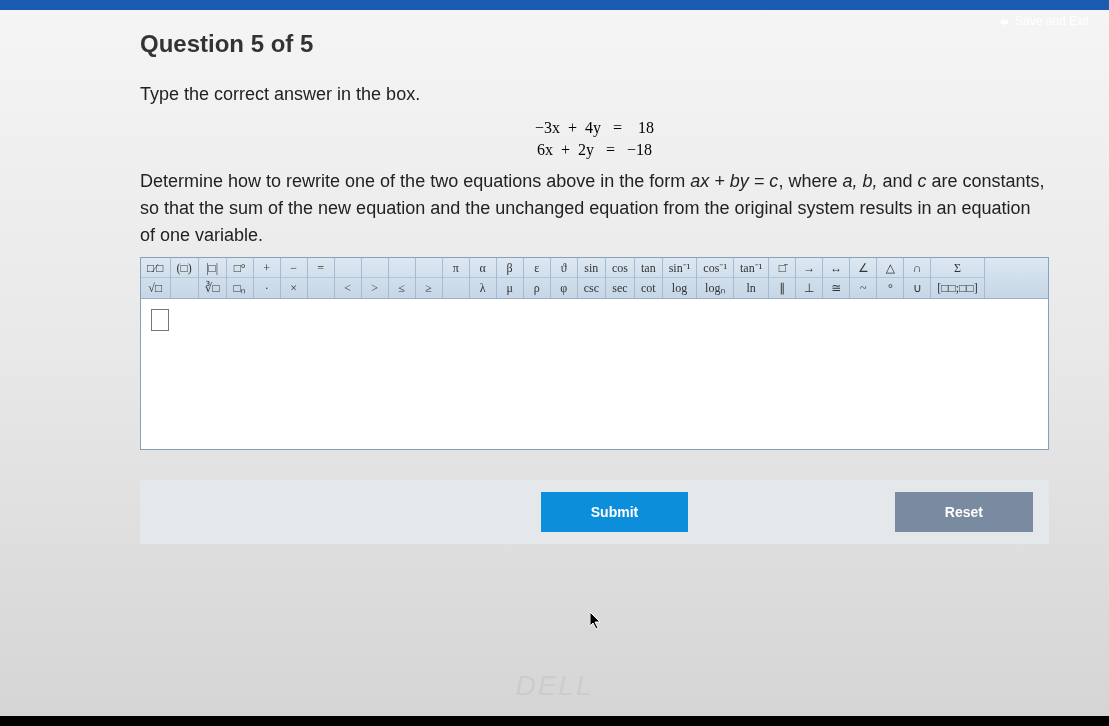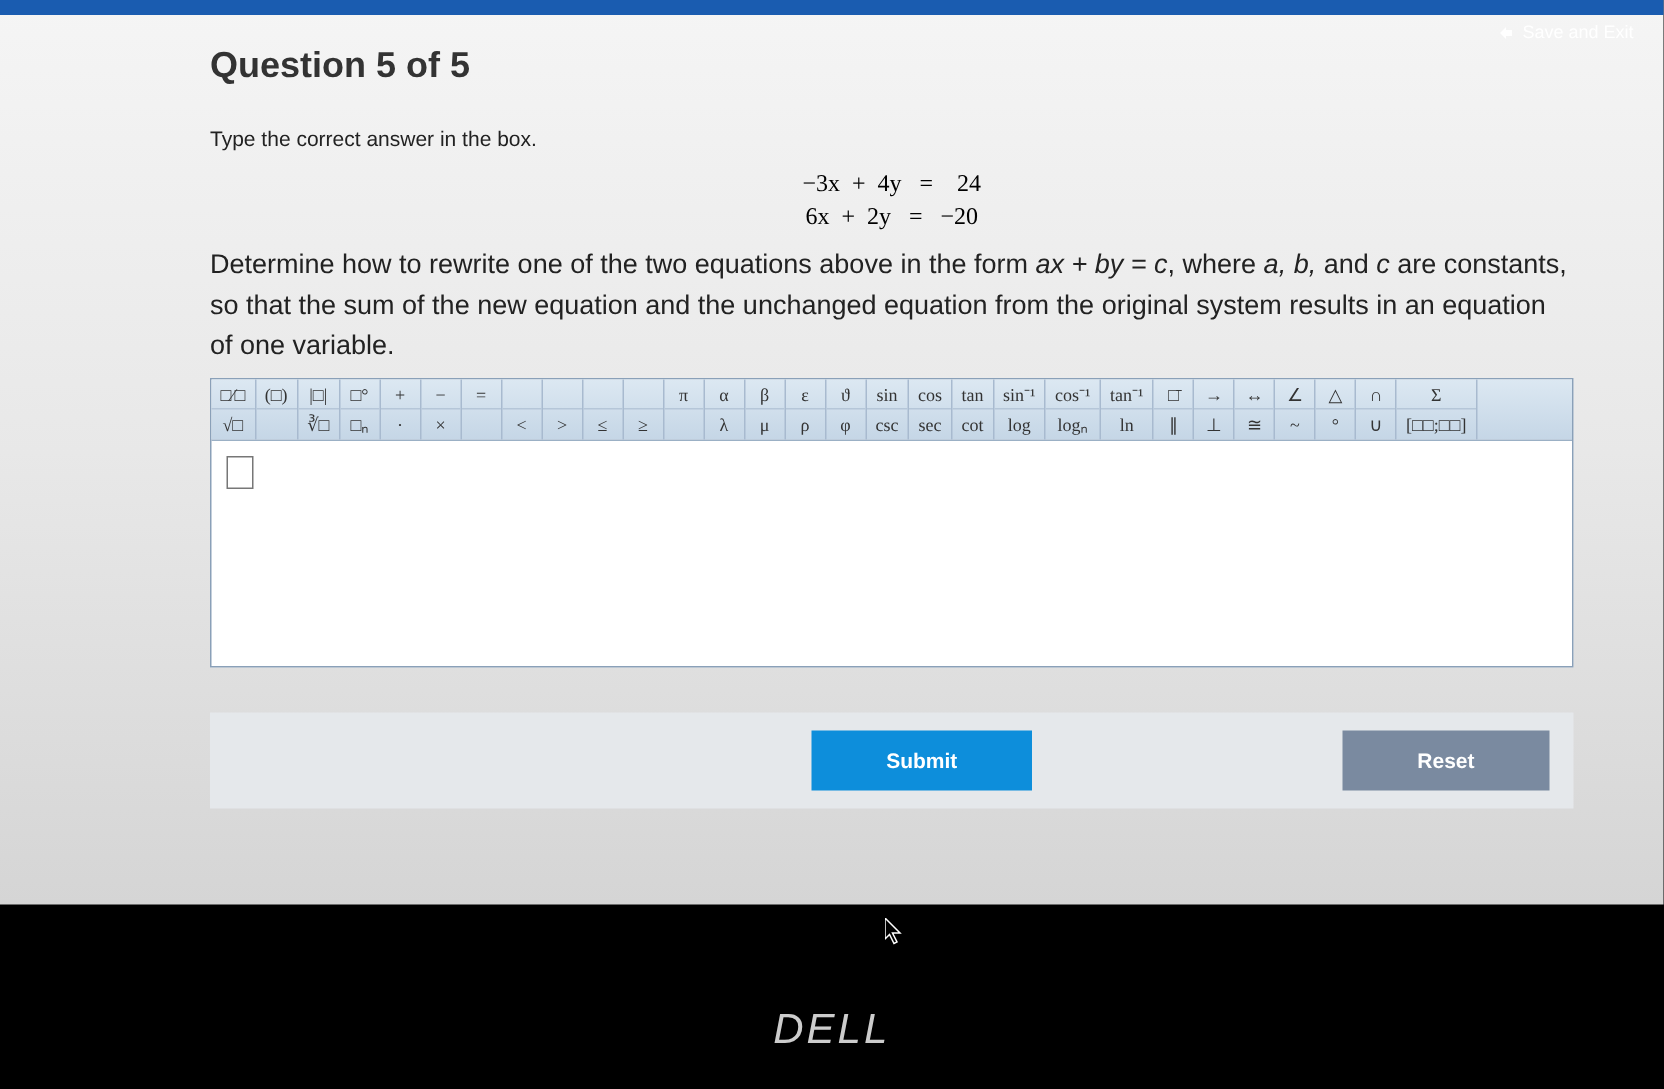--- a/index.html
+++ b/index.html
@@ -9,21 +9,21 @@
     width: 1109px;
     height: 726px;
     overflow: hidden;
     position: relative;
   }
   .screen {
     position: absolute;
     top: 0;
     left: 0;
     right: 0;
-    height: 603px;
+    height: 716px;
     background: linear-gradient(180deg, #f5f5f5 0%, #e8e8e8 50%, #d5d5d5 100%);
   }
   .top-bar {
     height: 10px;
     background: #1a5cb0;
     width: 100%;
   }
   .save-exit {
     position: absolute;
     top: 14px;
@@ -43,21 +43,21 @@
   .content {
     padding: 20px 60px 0 140px;
   }
   .question-title {
     font-size: 24px;
     color: #333;
     font-weight: bold;
     margin-bottom: 26px;
   }
   .instruction {
-    font-size: 14px;
+    font-size: 18px;
     color: #222;
     margin-bottom: 12px;
   }
   .equations {
     text-align: center;
     font-family: 'Times New Roman', serif;
     font-size: 16px;
     margin: 10px 0 6px 0;
     line-height: 1.4;
     white-space: pre;
@@ -168,22 +168,22 @@
         </svg>
     </span>
     <span>Save and Exit</span>
   </div>
 
   <div class="content">
     <h1 class="question-title">Question 5 of 5</h1>
 
     <p class="instruction">Type the correct answer in the box.</p>
 
-    <div class="equations"><span>−3x  +  4y   =    24</span>
-<span>6x  +  2y   =   −20</span></div>
+    <div class="equations"><span>−3x  +  4y   =    18</span>
+<span>6x  +  2y   =   −18</span></div>
 
     <p class="prompt">
       <span>Determine how to rewrite one of the two equations above in the form </span><span class="italic">ax + by = c</span><span>, where </span><span class="italic">a, b, </span><span>and </span><span class="italic">c </span><span>are constants, so that the sum of the new equation and the unchanged equation from the original system results in an equation of one variable.</span>
     </p>
 
     <div class="editor">
       <div class="toolbar" id="toolbar">
           <div class="tb-col">
             <div class="tb-cell">□⁄□</div>
             <div class="tb-cell">√□</div>

